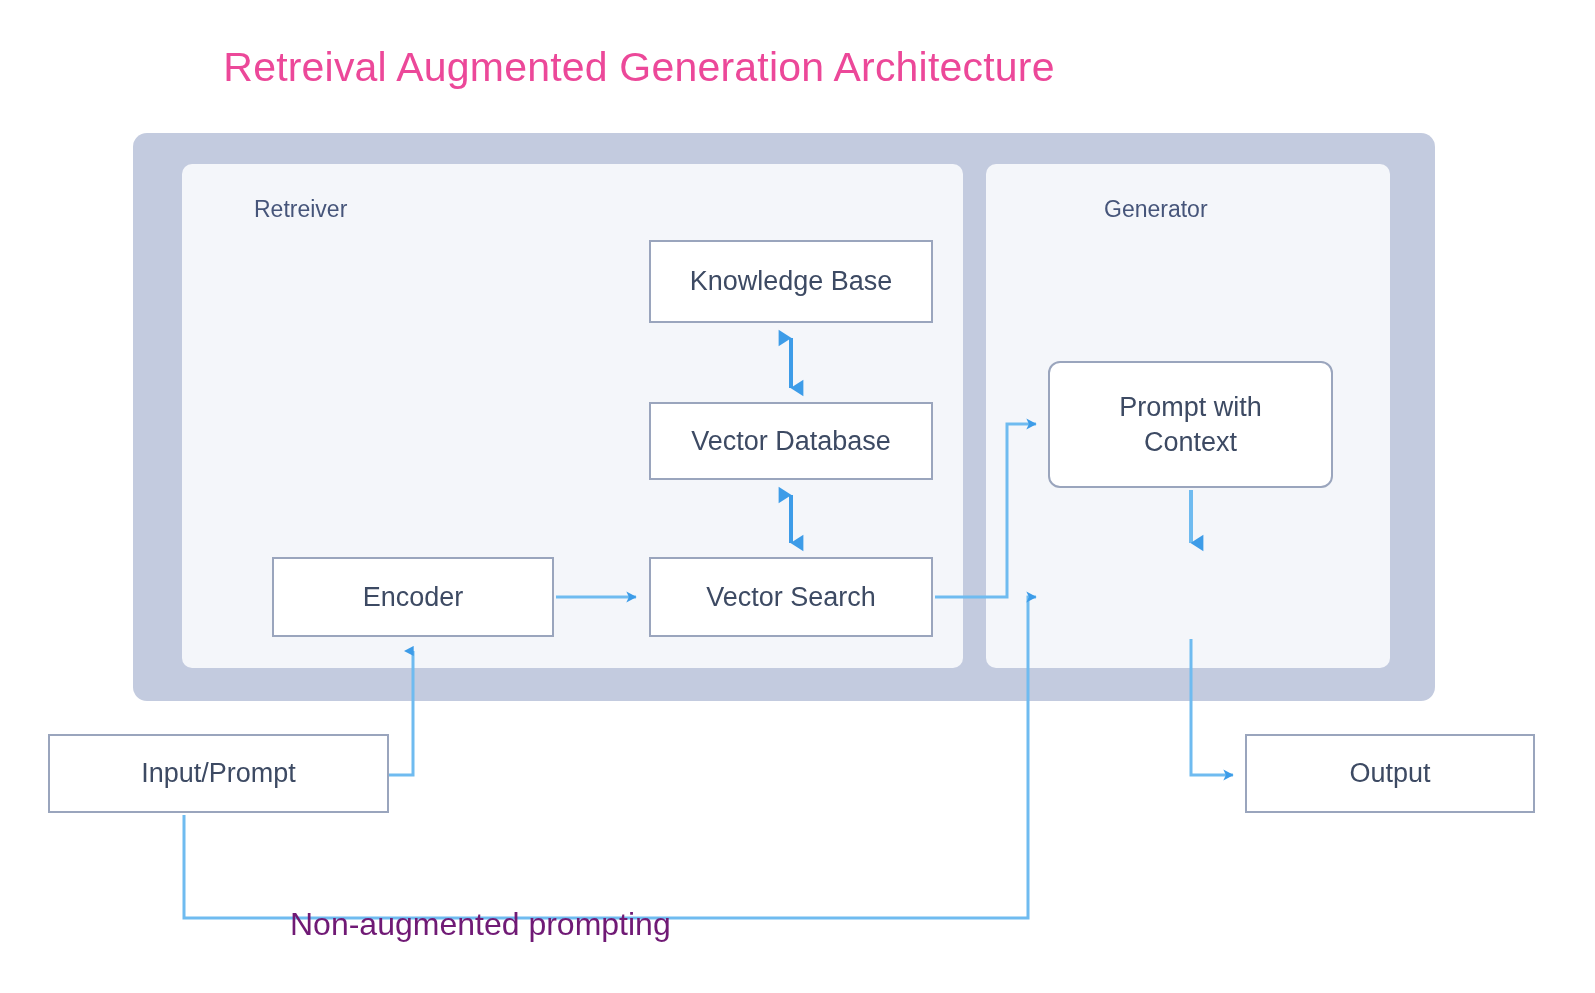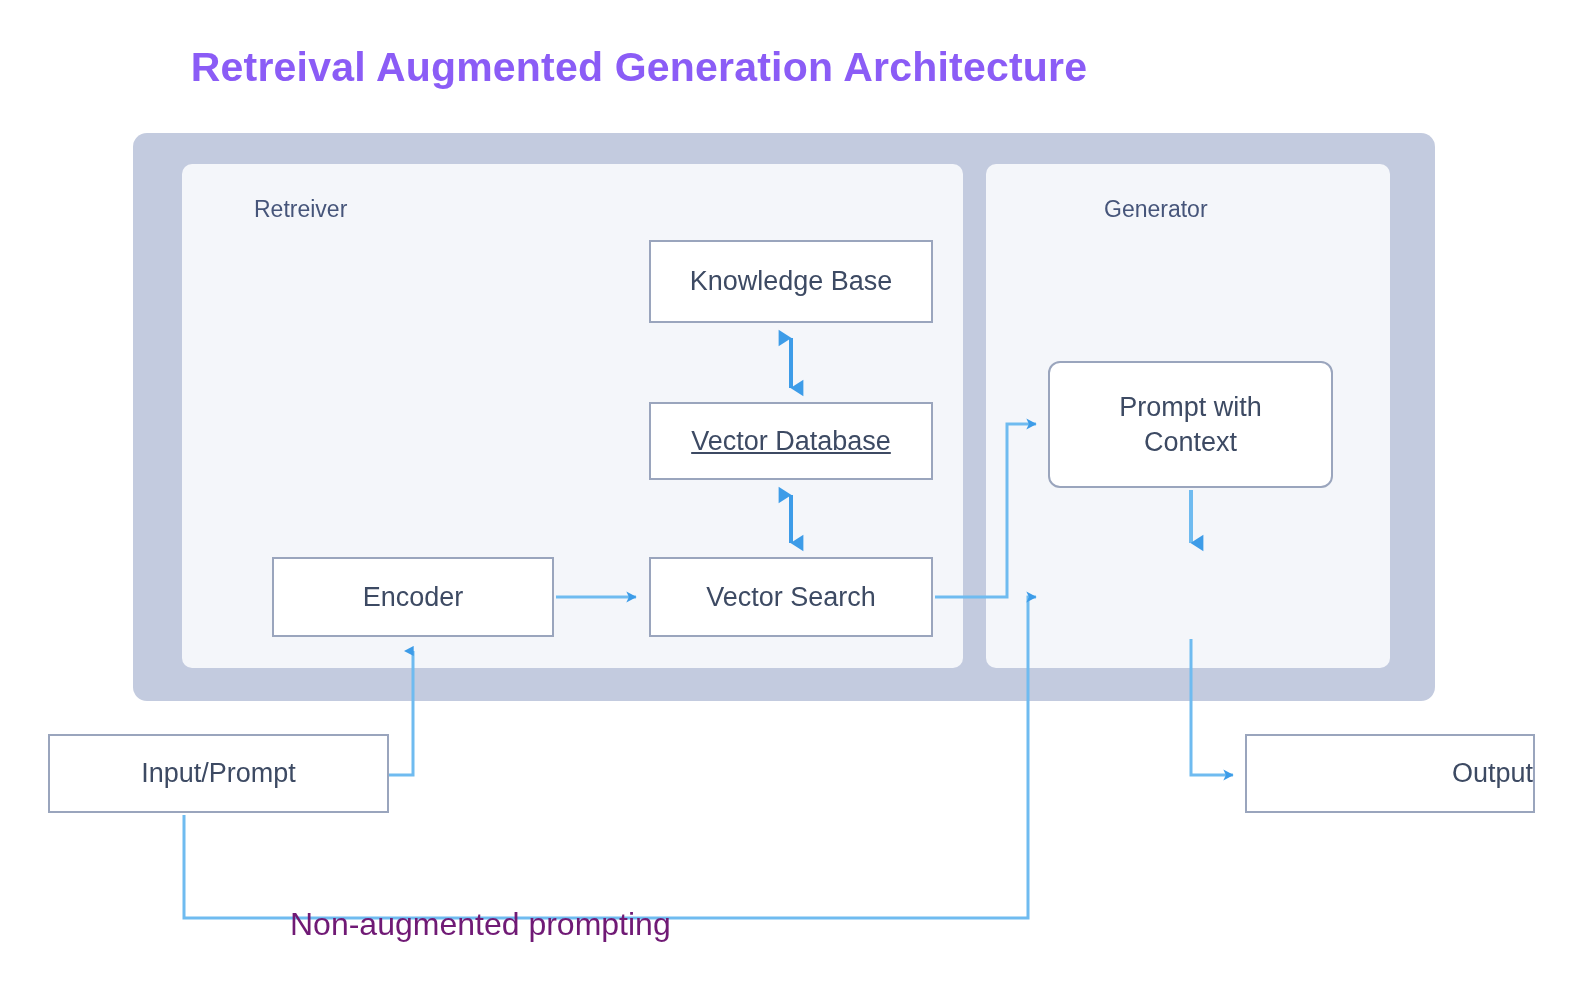--- a/index.html
+++ b/index.html
@@ -25,22 +25,22 @@
     width: 1595px;
     height: 993px;
   }
   .diagram-title {
     position: absolute;
     left: 0;
     top: 44px;
     width: 1278px;
     text-align: center;
     font-size: 41px;
-    font-weight: 700;
-    color: #8b5cf6;
+    font-weight: 400;
+    color: #ec4899;
     letter-spacing: 0.2px;
     white-space: nowrap;
   }
   .outer-container {
     position: absolute;
     left: 133px;
     top: 133px;
     width: 1302px;
     height: 568px;
     background: #c3cbdf;
@@ -81,27 +81,27 @@
     display: flex;
     align-items: center;
     justify-content: center;
     text-align: center;
     color: #3d4a63;
     font-size: 27px;
     line-height: 1.28;
     font-weight: 400;
   }
   .node-knowledge-base { left: 649px; top: 240px; width: 284px; height: 83px; }
-  .node-vector-database { left: 649px; top: 402px; width: 284px; height: 78px; text-decoration: underline; }
+  .node-vector-database { left: 649px; top: 402px; width: 284px; height: 78px; }
   .node-encoder        { left: 272px; top: 557px; width: 282px; height: 80px; }
   .node-vector-search  { left: 649px; top: 557px; width: 284px; height: 80px; }
   .node-prompt-context { left: 1048px; top: 361px; width: 285px; height: 127px; border-radius: 12px; }
   .node-llm            { left: 1048px; top: 557px; width: 285px; height: 80px; }
   .node-input-prompt   { left: 48px;  top: 734px; width: 341px; height: 79px; }
-  .node-output         { left: 1245px; top: 734px; width: 290px; height: 79px; justify-content: flex-end; }
+  .node-output         { left: 1245px; top: 734px; width: 290px; height: 79px; }
 
   .flow-label {
     position: absolute;
     left: 290px;
     top: 906px;
     font-size: 32px;
     color: #701a75;
     white-space: nowrap;
   }
 </style>

